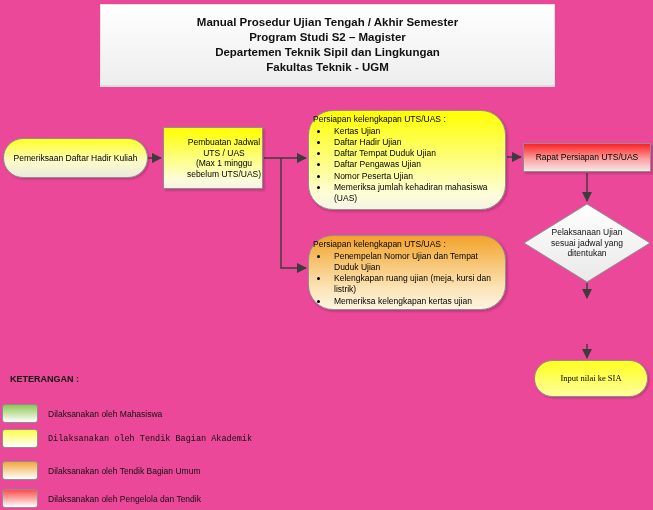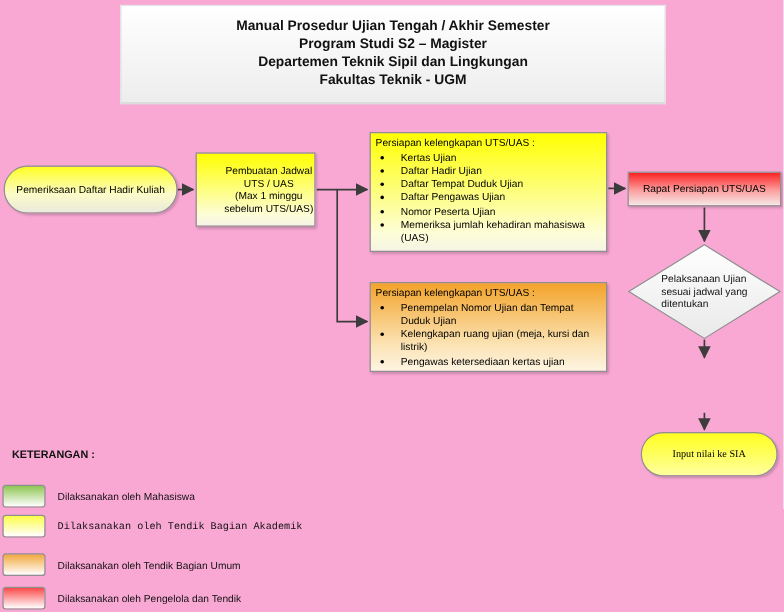--- a/index.html
+++ b/index.html
@@ -1,17 +1,17 @@
 <!DOCTYPE html>
 <html><head>
 <meta charset="utf-8">
 <style>
   html,body{margin:0;padding:0;background:#ffffff;}
   .canvas{
-    position:relative;width:653px;height:510px;background:#f9a8d4;overflow:hidden;
+    position:relative;width:653px;height:510px;background:#ec4899;overflow:hidden;
     font-family:"Liberation Sans",sans-serif;color:#111111;
   }
   
   .title-panel{
     position:absolute;left:100px;top:4px;width:453px;height:80px;
     background:linear-gradient(to bottom,#ffffff 0%,#ededed 100%);
     border:1px solid #e3e3e3;border-bottom:2px solid #dcdcdc;
     display:flex;flex-direction:column;align-items:center;justify-content:center;
     text-align:center;font-weight:bold;font-size:11.5px;line-height:15px;
   }
@@ -24,33 +24,33 @@
   .centered{display:flex;align-items:center;justify-content:center;text-align:center;}
   .preline{white-space:pre-line;}
   .grad-yellow{background:linear-gradient(to bottom,#ffff00 0%,#fdfdd8 85%,#f4f4e4 100%);padding-left:22px;}
   .grad-yellow-soft{background:linear-gradient(to bottom,#ffff22 0%,#fbfbc9 60%,#eaeadd 100%);}
   .grad-orange{background:linear-gradient(to bottom,#f3a32a 0%,#fbe3b4 70%,#fdf4e2 100%);}
   .grad-red{background:linear-gradient(to bottom,#fb2222 0%,#fba0a0 55%,#f6e7e7 100%);}
   .stadium{border-radius:20px;}
   
   .node-start{left:3px;top:138px;width:145px;height:40px;padding:0 6px;}
   .node-jadwal{left:163px;top:127px;width:100px;height:62px;}
-  .node-list{padding:3px 4px 2px 4px;}
+  .node-list{padding:3px 4px 2px 4px;border-radius:25px;}
   .node-akademik{left:308px;top:110px;width:198px;height:100px;}
   .node-umum{left:308px;top:235px;width:198px;height:75px;}
   .node-rapat{left:523px;top:143px;width:128px;height:29px;}
   .node-penagihan{left:523px;top:300px;width:128px;height:43px;line-height:11px;}
   .node-input{left:534px;top:360px;width:114px;height:37px;background:linear-gradient(to bottom,#ffff1e 0%,#ffff9e 100%);font-family:Liberation Serif, serif;}
   .node ul{margin:1px 0 0 0;padding:0 0 0 16px;list-style:disc;}
   .node li{padding-left:5px;margin:0;line-height:11.3px;}
   
   .diamond-wrap{position:absolute;left:523px;top:203px;width:128px;height:80px;}
   .diamond-label{
     position:absolute;left:523px;top:203px;width:128px;height:80px;
-    display:flex;align-items:center;justify-content:center;text-align:left;
+    display:flex;align-items:center;justify-content:center;text-align:center;
     font-size:8.5px;line-height:10.5px;white-space:pre-line;
   }
   
   .connectors{position:absolute;left:0;top:0;pointer-events:none;}
   
   .legend-title{position:absolute;left:10px;top:374px;font-weight:bold;font-size:9px;}
   .legend-item{position:absolute;left:0;width:300px;height:20px;}
   .legend-swatch{
     position:absolute;left:2px;top:0;width:36px;height:19px;
     border:1px solid #8f8f8f;border-radius:3px;box-sizing:border-box;
@@ -104,21 +104,21 @@
       <li>Nomor Peserta Ujian</li>
       <li>Memeriksa jumlah kehadiran mahasiswa (UAS)</li>
     </ul>
   </div>
 
   <div class="node grad-orange node-list node-umum">
     <div>Persiapan kelengkapan UTS/UAS :</div>
     <ul>
       <li>Penempelan Nomor Ujian dan Tempat Duduk Ujian</li>
       <li>Kelengkapan ruang ujian (meja, kursi dan listrik)</li>
-      <li>Pengawas ketersediaan kertas ujian</li>
+      <li>Memeriksa kelengkapan kertas ujian</li>
     </ul>
   </div>
 
   <div class="node grad-red centered node-rapat">Rapat Persiapan UTS/UAS</div>
 
   <svg class="diamond-wrap" width="128" height="80">
     <defs>
       <linearGradient id="dgrad" x1="0" y1="0" x2="0" y2="1">
         <stop offset="0" stop-color="#ffffff"></stop>
         <stop offset="1" stop-color="#e9e9e9"></stop>

